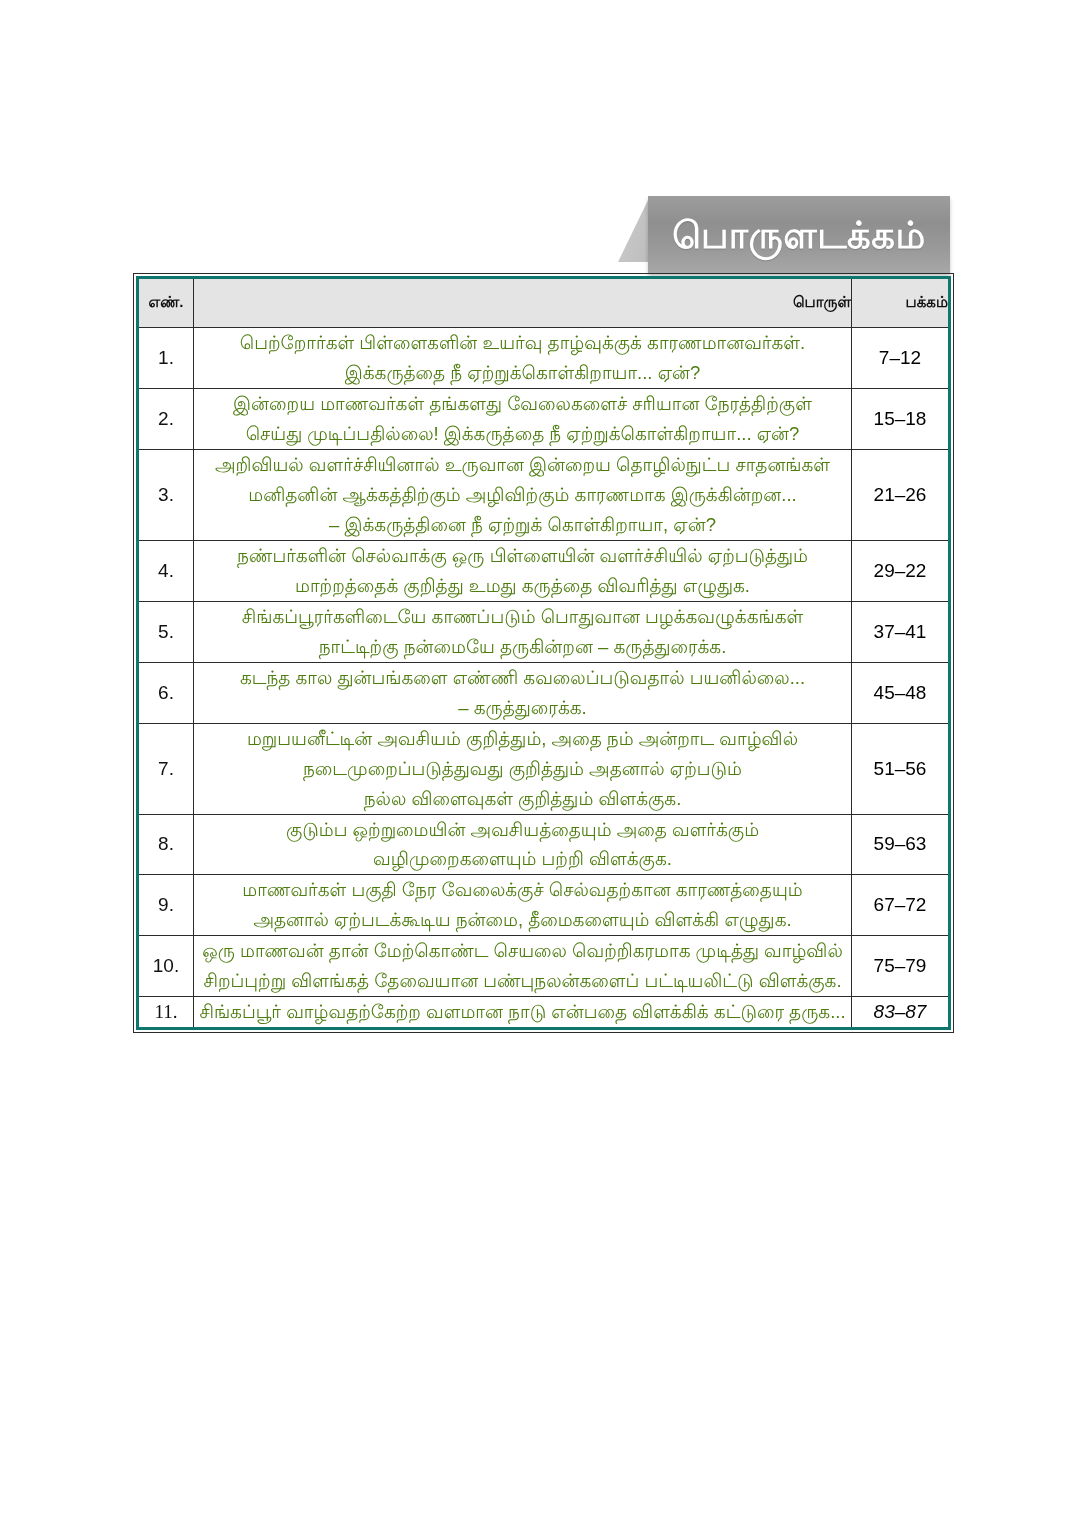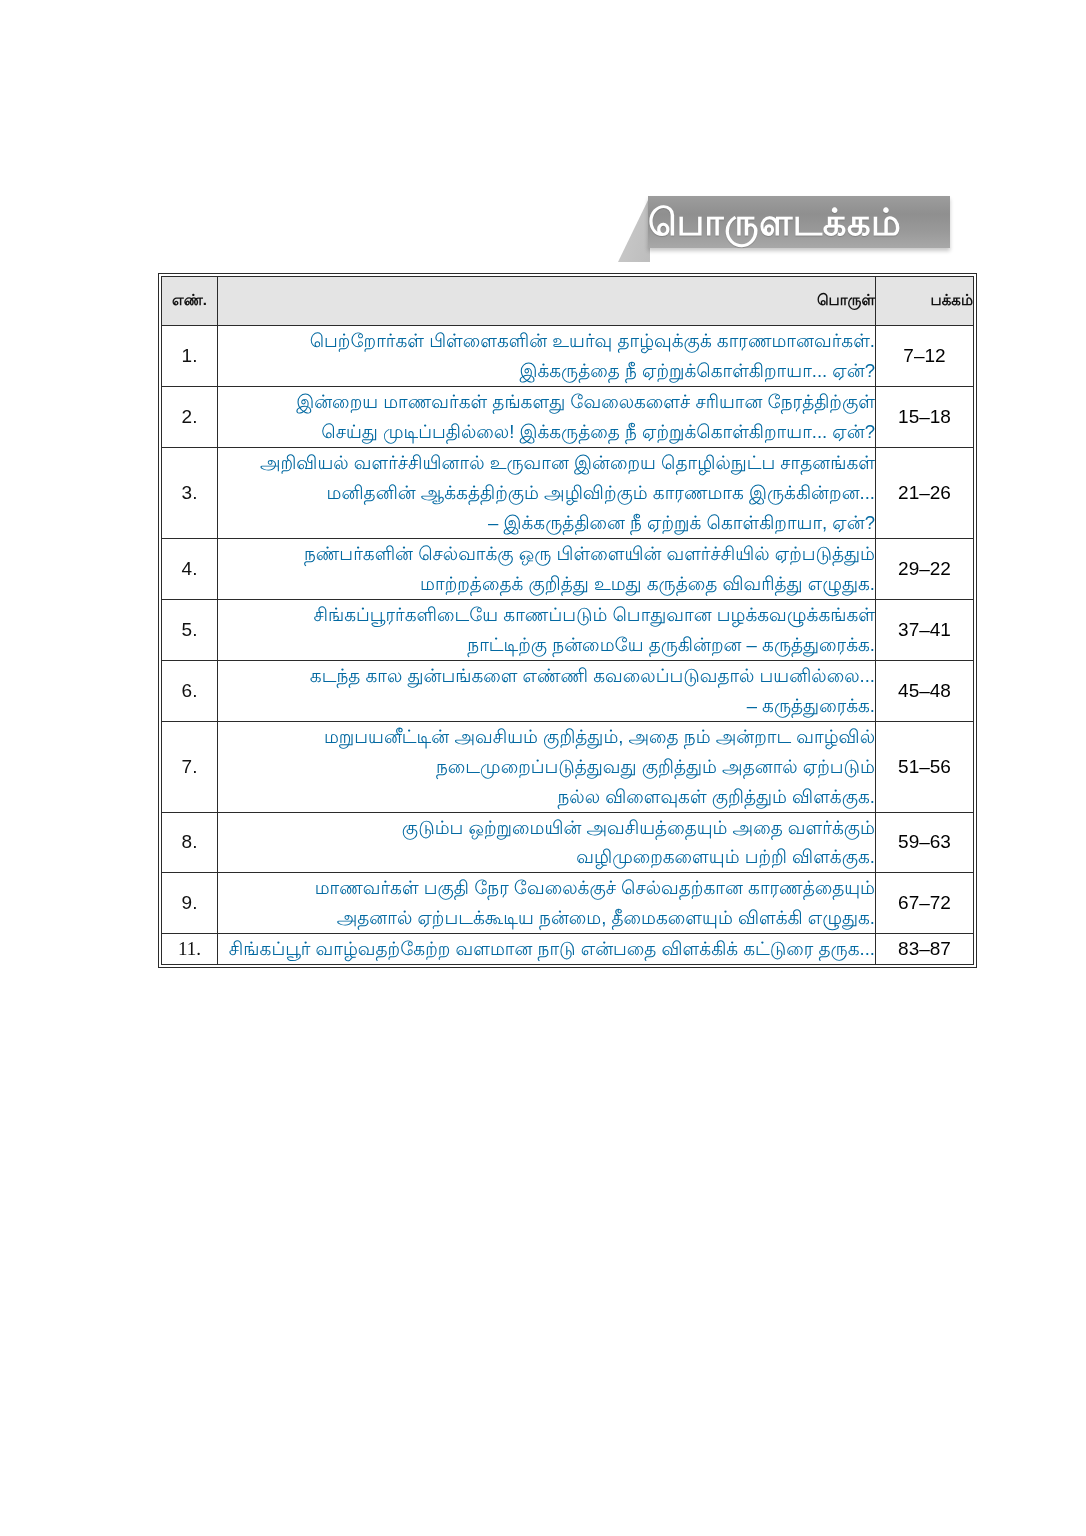--- a/index.html
+++ b/index.html
@@ -31,26 +31,26 @@
     width: 32px;
     height: 66px;
     background: linear-gradient(105deg, #ffffff 0%, #ffffff 16%, #c9c9c9 17%, #bdbdbd 100%);
     clip-path: polygon(0 100%, 100% 0, 100% 100%);
   }
   #title-bar {
     position: absolute;
     left: 30px;
     top: 0;
     width: 302px;
-    height: 52px;
+    height: 78px;
     background: linear-gradient(180deg, #9d9d9d 0%, #8f8f8f 35%, #9a9a9a 70%, #a8a8a8 100%);
     box-shadow: 0 3px 4px rgba(0,0,0,0.22);
     display: flex;
     align-items: center;
-    justify-content: flex-start;
+    justify-content: center;
   }
   #title-text {
     color: #ffffff;
     font-size: 37px;
     font-weight: 700;
     letter-spacing: 0.5px;
     line-height: 1;
     white-space: nowrap;
     text-shadow: 0 1px 1px rgba(0,0,0,0.18);
   }
@@ -64,24 +64,23 @@
     border-collapse: collapse;
     table-layout: fixed;
   }
   #toc-table td, #toc-table th {
     border: 1.4px solid #2b2b2b;
     padding: 0;
     vertical-align: middle;
   }
   
   #toc-table {
-    border: 1px solid #0f766e;
+    border: 3px solid #0f766e;
     outline: 1px solid #2b2b2b;
     outline-offset: 2px;
-    margin-left: 25px;
   }
 
   .col-no    { width: 56px; }
   .col-topic { width: 658px; }
   .col-page  { width: 98px; }
 
   thead th {
     background: #e4e4e4;
     height: 48px;
     font-size: 15px;
@@ -96,32 +95,32 @@
     text-align: center;
     font-size: 19px;
     font-weight: 400;
     color: #111111;
     padding: 0 2px;
   }
   td.cell-topic {
     padding: 11px 12px 11px 16px;
     font-size: 18.5px;
     line-height: 1.62;
-    color: #0369a1;
-    text-align: right;
+    color: #4d7c0f;
+    text-align: center;
   }
   td.cell-topic .tline { display: block; white-space: nowrap; }
   td.cell-page {
     text-align: center;
     font-size: 19px;
     color: #000000;
     vertical-align: bottom;
     padding-bottom: 12px;
   }
-  tr.single-line td.cell-page { vertical-align: middle; padding-bottom: 0; }
+  tr.single-line td.cell-page { vertical-align: middle; padding-bottom: 0; font-style: italic; }
   tr.single-line td.cell-no   { vertical-align: middle; font-family: Liberation Serif, serif; }
   td.cell-no { vertical-align: top; padding-top: 12px; }
   tr.single-line td.cell-no { vertical-align: middle; padding-top: 0; }
 </style>
 </head>
 <body>
 
 <div id="title-banner">
   <div id="title-tail"></div>
   <div id="title-bar">
@@ -210,20 +209,28 @@
         <td class="cell-page">59–63</td>
       </tr>
       <tr>
         <td class="cell-no">9.</td>
         <td class="cell-topic">
           <span class="tline">மாணவர்கள் பகுதி நேர வேலைக்குச் செல்வதற்கான காரணத்தையும்</span>
           <span class="tline">அதனால் ஏற்படக்கூடிய நன்மை, தீமைகளையும் விளக்கி எழுதுக.</span>
         </td>
         <td class="cell-page">67–72</td>
       </tr>
+      <tr>
+        <td class="cell-no">10.</td>
+        <td class="cell-topic">
+          <span class="tline">ஒரு மாணவன் தான் மேற்கொண்ட செயலை வெற்றிகரமாக முடித்து வாழ்வில்</span>
+          <span class="tline">சிறப்புற்று விளங்கத் தேவையான பண்புநலன்களைப் பட்டியலிட்டு விளக்குக.</span>
+        </td>
+        <td class="cell-page">75–79</td>
+      </tr>
       <tr class="single-line">
         <td class="cell-no">11.</td>
         <td class="cell-topic">
           <span class="tline">சிங்கப்பூர் வாழ்வதற்கேற்ற வளமான நாடு என்பதை விளக்கிக் கட்டுரை தருக...</span>
         </td>
         <td class="cell-page">83–87</td>
       </tr>
     </tbody>
 </table>
 

